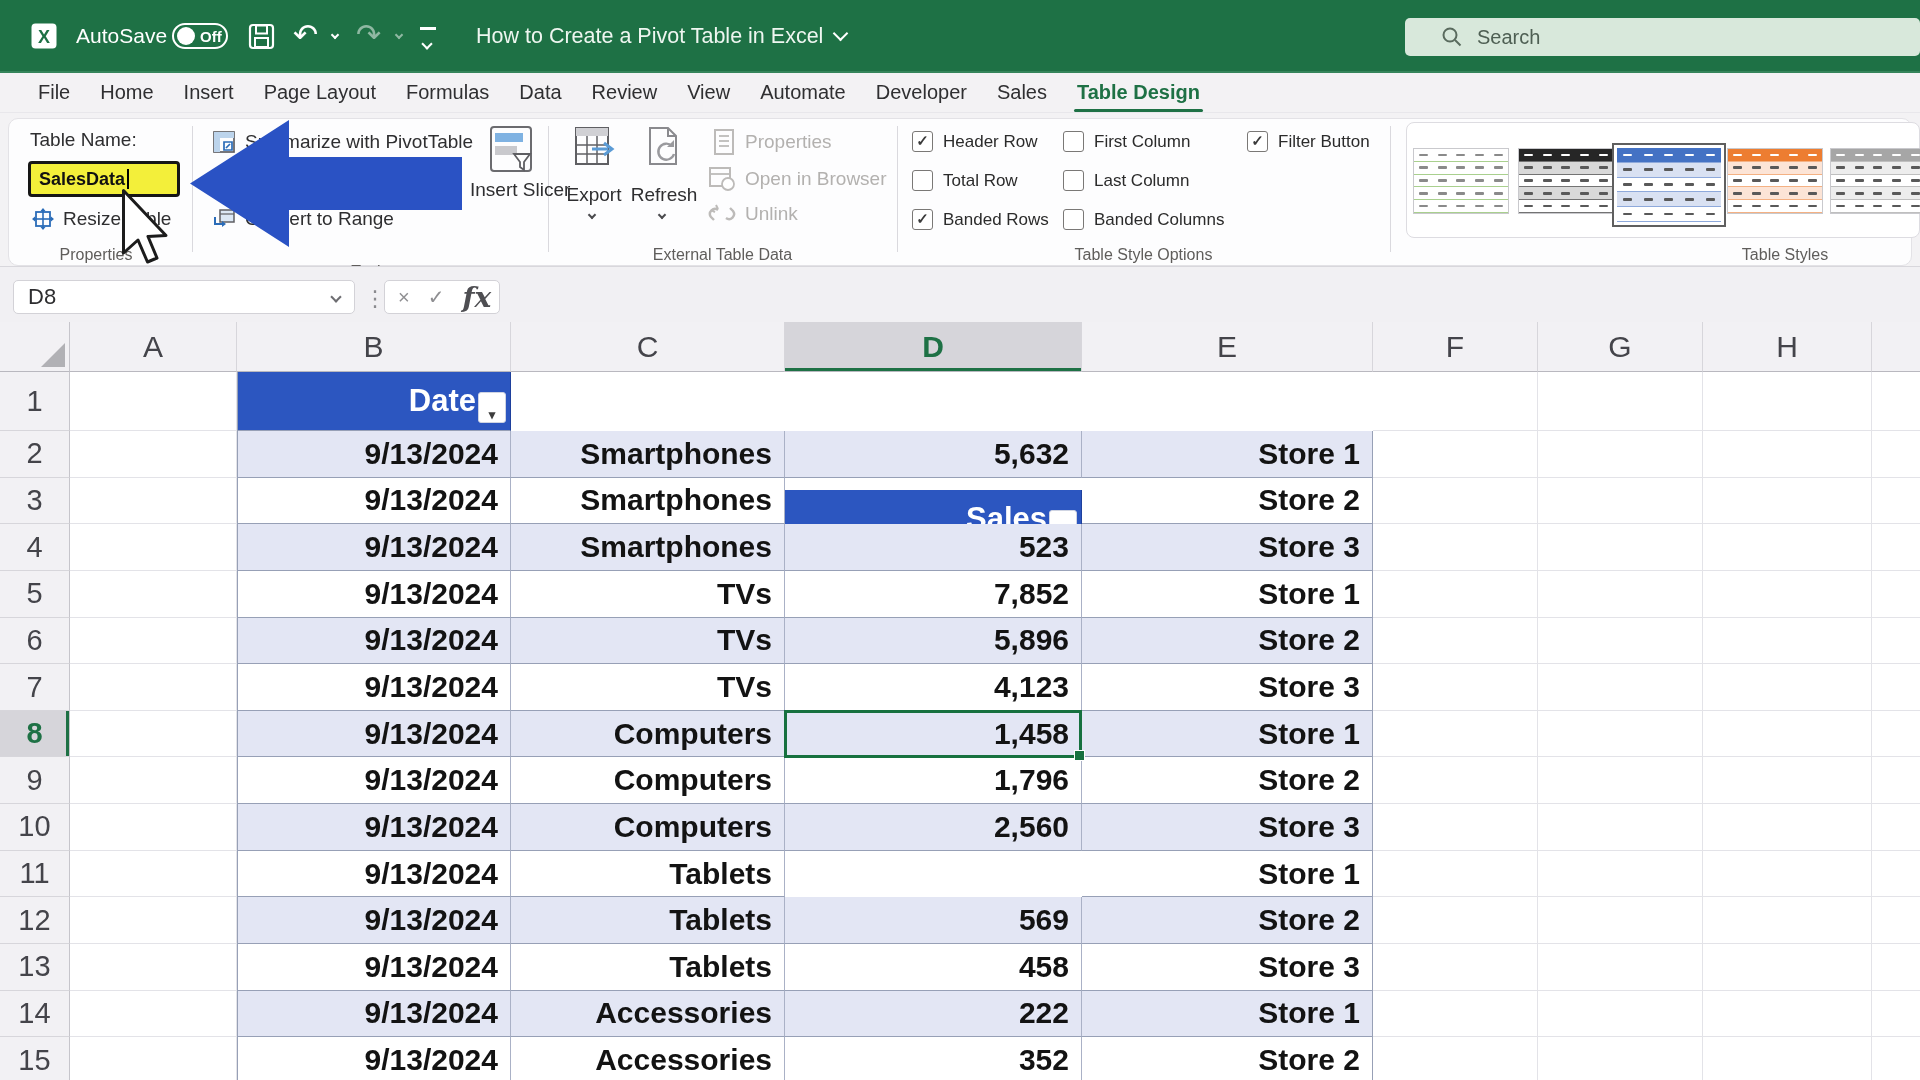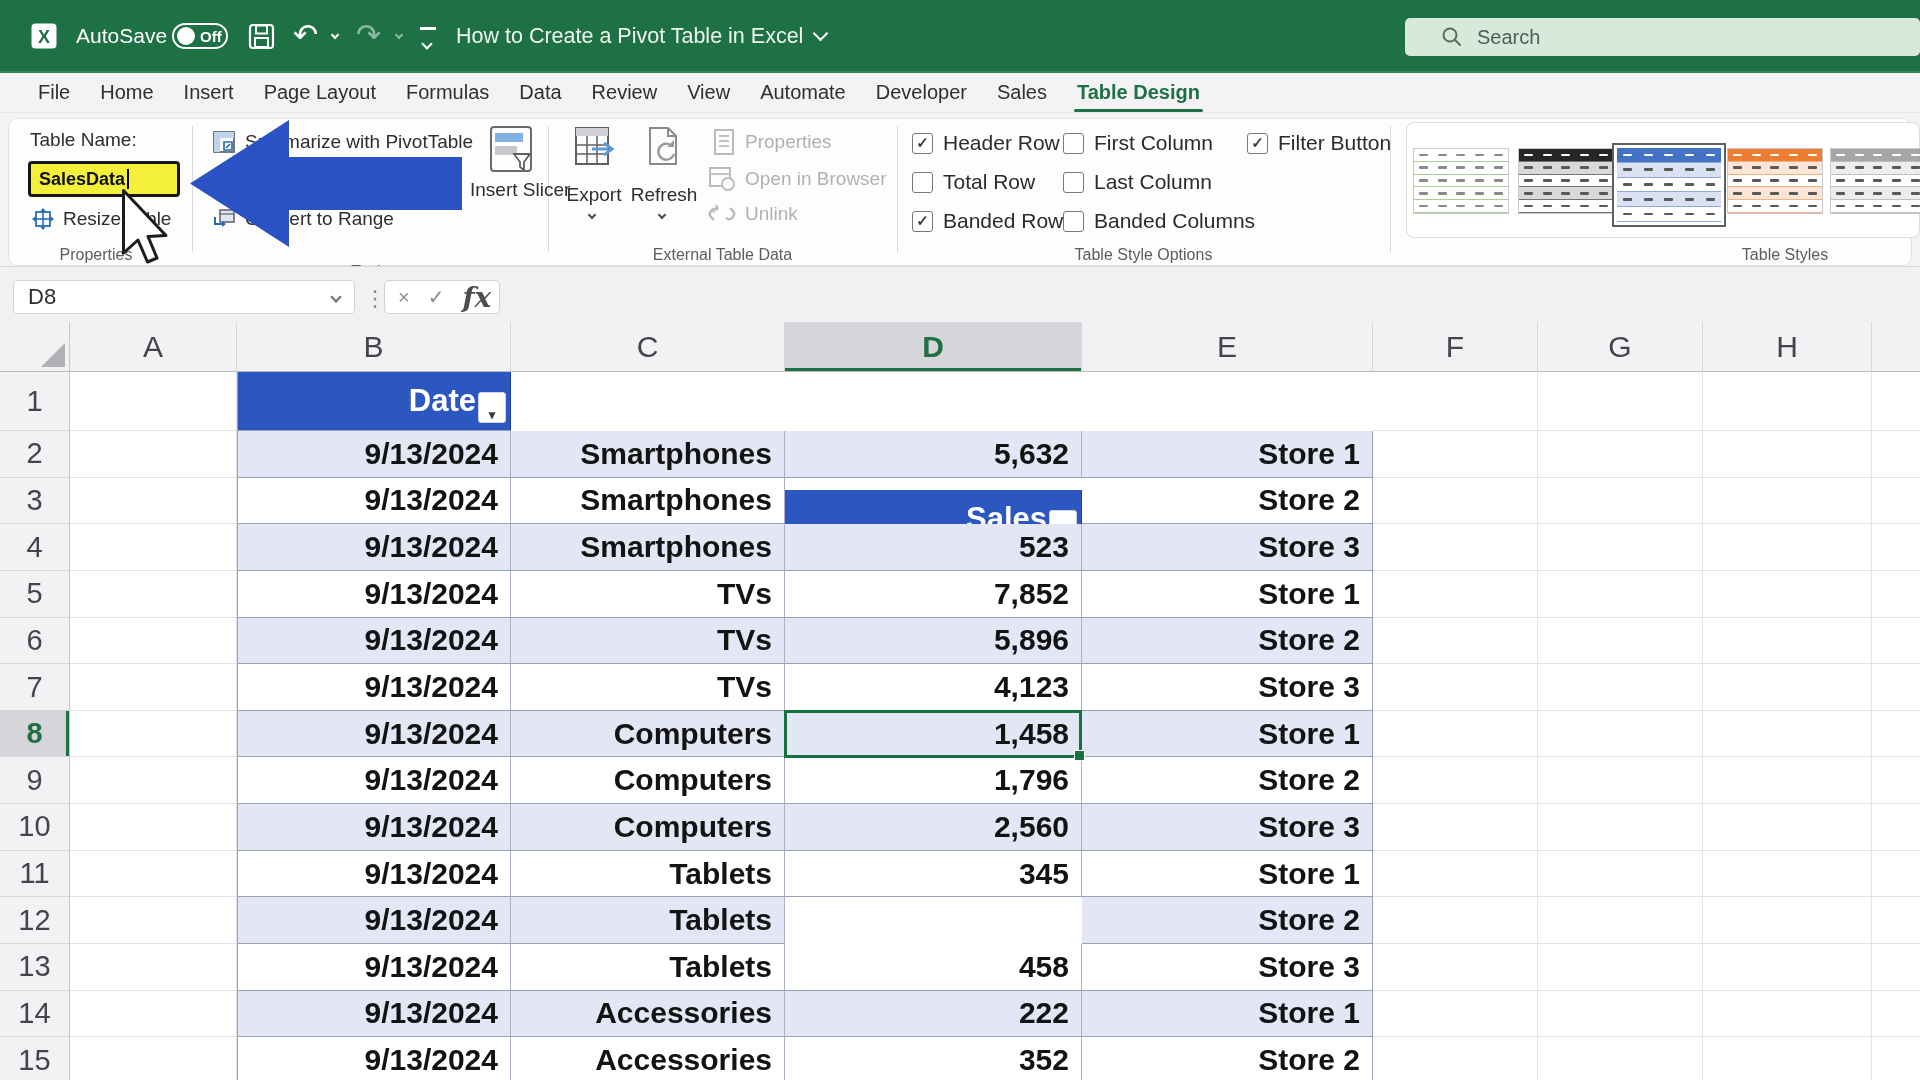--- a/index.html
+++ b/index.html
@@ -31,21 +31,21 @@
   .panel{left:8px;top:118px;width:1904px;height:148px;background:#fdfdfe;border:1px solid #e3e2e6;border-radius:10px;}
   .rdiv{width:1px;background:#dad9de;top:126px;height:126px;}
   .rlabel{font-size:19px;color:#2e2e30;white-space:nowrap;}
   .rlabel.gray{color:#b3b1af;}
   .grouplabel{font-size:16px;color:#5f5d5b;text-align:center;}
   .yellowbox{background:#f3ef3a;border:3px solid #161616;border-radius:4px;display:flex;align-items:center;padding-left:8px;font-size:18px;font-weight:600;color:#111;}
   .caret{display:inline-block;width:2px;height:20px;background:#000;margin-left:2px;}
   .ritem{display:flex;align-items:center;gap:9px;}
   .cbitem{position:absolute;display:flex;align-items:center;gap:10px;}
   .cbbox{width:19px;height:19px;background:#fff;border:1.6px solid #7a7876;border-radius:3px;font-size:15px;line-height:17px;text-align:center;color:#3a3a3a;font-weight:700;}
-  .cblab{font-size:21px;color:#2b2b2b;white-space:nowrap;}
+  .cblab{font-size:17px;color:#2b2b2b;white-space:nowrap;}
   .stylesbox{left:1406px;top:122px;width:514px;height:116px;background:#fff;border:1px solid #dddce1;border-radius:8px;}
   .swatch{position:absolute;width:94px;height:64px;display:flex;flex-direction:column;overflow:hidden;border:1px solid #c9c9cd;background:#fff;}
   .swatch.selsw{border:2px solid #5f5f5f;padding:3px;width:104px;height:74px;background:#fff;}
   .swrow{flex:1;display:flex;align-items:center;justify-content:space-around;border-bottom:1px solid;}
   .swdash{width:9px;height:2.6px;border-radius:1px;}
 
   
   .fbar{left:0;top:266px;width:1920px;height:56px;background:#f1f0f3;border-top:1px solid #d8d7dc;}
   .fbox{background:#fff;border:1px solid #d3d2d7;border-radius:5px;display:flex;align-items:center;font-size:22px;color:#2d2d2f;}
   .fgly{color:#8f8f92;font-size:20px;}
@@ -93,21 +93,21 @@
       <rect x="7" y="15" width="13" height="9" fill="none" stroke="#fff" stroke-width="2"></rect>
     </svg>
     <span class="abs" style="left:293px;top:17px;color:#fff;font-size:30px;">↶</span>
     <span class="abs chev sm" style="left:332px;top:32px;color:#fff;"></span>
     <span class="abs dim" style="left:356px;top:17px;color:#fff;font-size:30px;">↷</span>
     <span class="abs chev sm dim" style="left:396px;top:32px;color:#fff;"></span>
     <div class="abs" style="left:420px;top:27px;width:16px;">
       <div style="height:2.5px;background:#fff;margin-bottom:4px;"></div>
       <span class="chev sm" style="color:#fff;margin-left:3px;"></span>
     </div>
-    <div class="abs doc-title" style="left:456px;top:0;">
+    <div class="abs doc-title" style="left:476px;top:0;">
       <span>How to Create a Pivot Table in Excel</span>
       <span class="chev" style="color:#fff;margin-top:-6px;"></span>
     </div>
     <div class="abs searchbox" style="left:1405px;top:18px;width:515px;height:38px;">
       <svg width="22" height="22" viewBox="0 0 22 22">
         <circle cx="9" cy="9" r="6.5" fill="none" stroke="#5a6b5e" stroke-width="2"></circle>
         <line x1="14" y1="14" x2="19.5" y2="19.5" stroke="#5a6b5e" stroke-width="2"></line>
       </svg>
       <span>Search</span>
     </div>
@@ -579,29 +579,29 @@
       <div class="abs cell tcell banded" style="left: 511px; top: 804.12px; width: 274px; height: 46.64px;">Computers</div>
       <div class="abs cell tcell banded" style="left: 785px; top: 804.12px; width: 297px; height: 46.64px;">2,560</div>
       <div class="abs cell tcell banded tlast" style="left: 1082px; top: 804.12px; width: 291px; height: 46.64px;">Store 3</div>
       <div class="abs cell ecell" style="left: 1373px; top: 804.12px; width: 165px; height: 46.64px;"></div>
       <div class="abs cell ecell" style="left: 1538px; top: 804.12px; width: 165px; height: 46.64px;"></div>
       <div class="abs cell ecell" style="left: 1703px; top: 804.12px; width: 169px; height: 46.64px;"></div>
       <div class="abs cell ecell" style="left: 1872px; top: 804.12px; width: 49px; height: 46.64px;"></div>
       <div class="abs cell ecell" style="left: 70px; top: 850.76px; width: 167px; height: 46.64px;"></div>
       <div class="abs cell tcell tfirst" style="left: 237px; top: 850.76px; width: 274px; height: 46.64px;">9/13/2024</div>
       <div class="abs cell tcell" style="left: 511px; top: 850.76px; width: 274px; height: 46.64px;">Tablets</div>
-      <div class="abs cell tcell" style="left: 785px; top: 850.76px; width: 297px; height: 46.64px;">345</div>
       <div class="abs cell tcell tlast" style="left: 1082px; top: 850.76px; width: 291px; height: 46.64px;">Store 1</div>
       <div class="abs cell ecell" style="left: 1373px; top: 850.76px; width: 165px; height: 46.64px;"></div>
       <div class="abs cell ecell" style="left: 1538px; top: 850.76px; width: 165px; height: 46.64px;"></div>
       <div class="abs cell ecell" style="left: 1703px; top: 850.76px; width: 169px; height: 46.64px;"></div>
       <div class="abs cell ecell" style="left: 1872px; top: 850.76px; width: 49px; height: 46.64px;"></div>
       <div class="abs cell ecell" style="left: 70px; top: 897.4px; width: 167px; height: 46.64px;"></div>
       <div class="abs cell tcell banded tfirst" style="left: 237px; top: 897.4px; width: 274px; height: 46.64px;">9/13/2024</div>
       <div class="abs cell tcell banded" style="left: 511px; top: 897.4px; width: 274px; height: 46.64px;">Tablets</div>
+      <div class="abs cell tcell banded" style="left: 785px; top: 897.4px; width: 297px; height: 46.64px;">569</div>
       <div class="abs cell tcell banded tlast" style="left: 1082px; top: 897.4px; width: 291px; height: 46.64px;">Store 2</div>
       <div class="abs cell ecell" style="left: 1373px; top: 897.4px; width: 165px; height: 46.64px;"></div>
       <div class="abs cell ecell" style="left: 1538px; top: 897.4px; width: 165px; height: 46.64px;"></div>
       <div class="abs cell ecell" style="left: 1703px; top: 897.4px; width: 169px; height: 46.64px;"></div>
       <div class="abs cell ecell" style="left: 1872px; top: 897.4px; width: 49px; height: 46.64px;"></div>
       <div class="abs cell ecell" style="left: 70px; top: 944.04px; width: 167px; height: 46.64px;"></div>
       <div class="abs cell tcell tfirst" style="left: 237px; top: 944.04px; width: 274px; height: 46.64px;">9/13/2024</div>
       <div class="abs cell tcell" style="left: 511px; top: 944.04px; width: 274px; height: 46.64px;">Tablets</div>
       <div class="abs cell tcell" style="left: 785px; top: 944.04px; width: 297px; height: 46.64px;">458</div>
       <div class="abs cell tcell tlast" style="left: 1082px; top: 944.04px; width: 291px; height: 46.64px;">Store 3</div>

